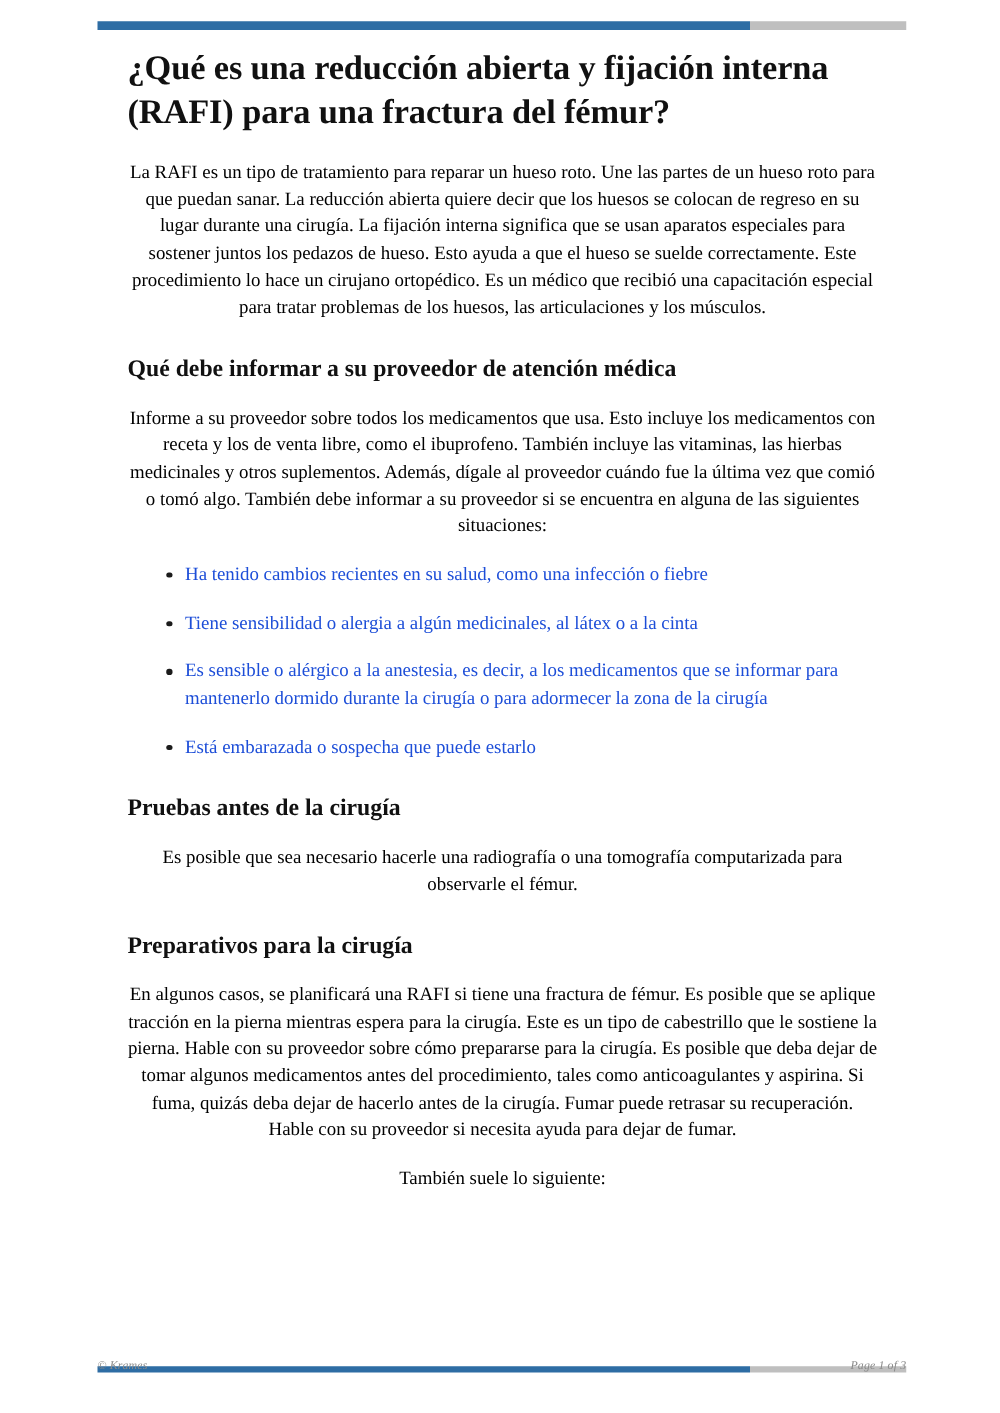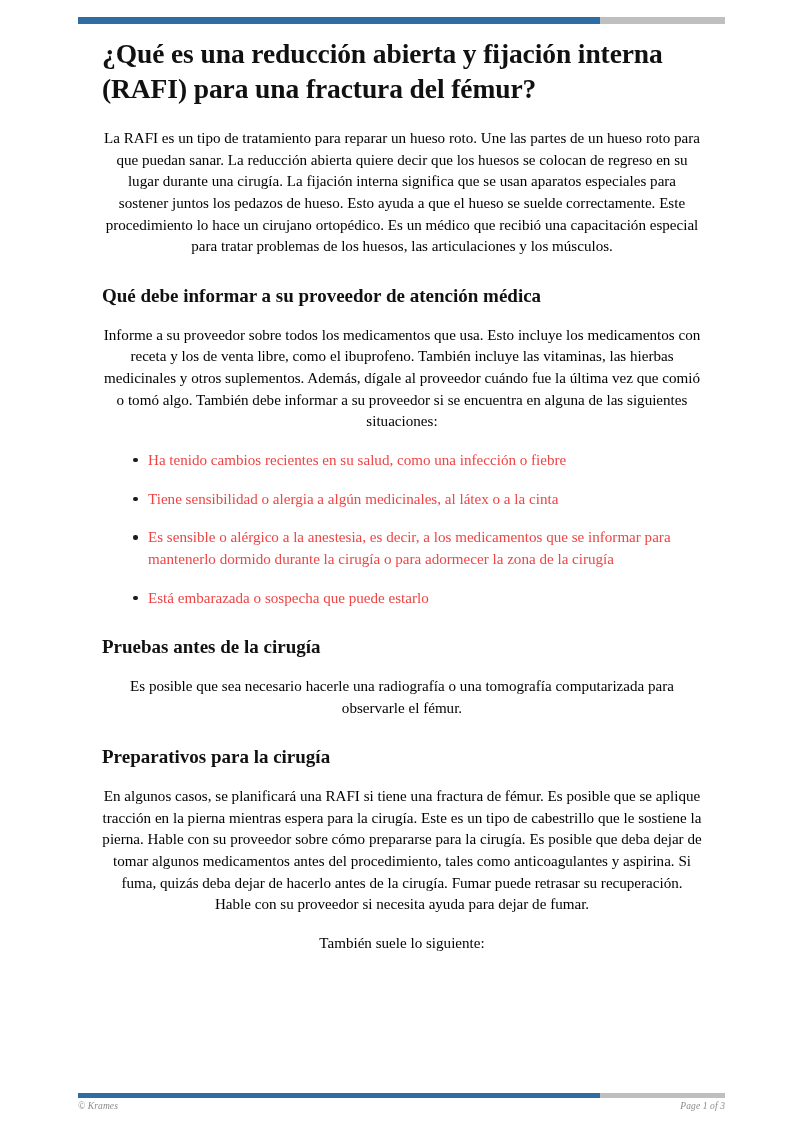--- a/index.html
+++ b/index.html
@@ -82,21 +82,21 @@
     list-style: none;
     margin: 17px 0 18px 0;
     padding: 0;
   }
   ul.bullet-list > li {
     position: relative;
     padding-left: 46px;
     margin-bottom: 17px;
     font-size: 15.1px;
     line-height: 1.435;
-    color: #ef4444;
+    color: #1d4ed8;
   }
   ul.bullet-list > li:last-child {
     margin-bottom: 11px;
   }
   ul.bullet-list > li .bullet-dot {
     position: absolute;
     left: 31px;
     top: 8px;
     width: 4.5px;
     height: 4.5px;
@@ -120,32 +120,32 @@
   }
   .footer-rule .seg-gray {
     flex: 1;
     height: 100%;
     background: #bfbfbf;
   }
 
   .footer {
     position: absolute;
     left: 78px;
-    top: 1101px;
+    top: 1054px;
     width: 647px;
     display: flex;
     justify-content: space-between;
     align-items: baseline;
     font-family: "Liberation Serif", "DejaVu Serif", serif;
     font-style: italic;
     font-size: 9.5px;
     color: #8a8a8a;
   }
   .footer .copyright { letter-spacing: 0.1px; }
-  .footer .page-number { letter-spacing: 0.1px; }
+  .footer .page-number { letter-spacing: 0.1px; margin-top: 34px; }
 </style>
 </head>
 <body>
 
 <div class="page">
 
   <div class="header-rule">
     <div class="seg-blue"></div>
     <div class="seg-gray"></div>
   </div>

